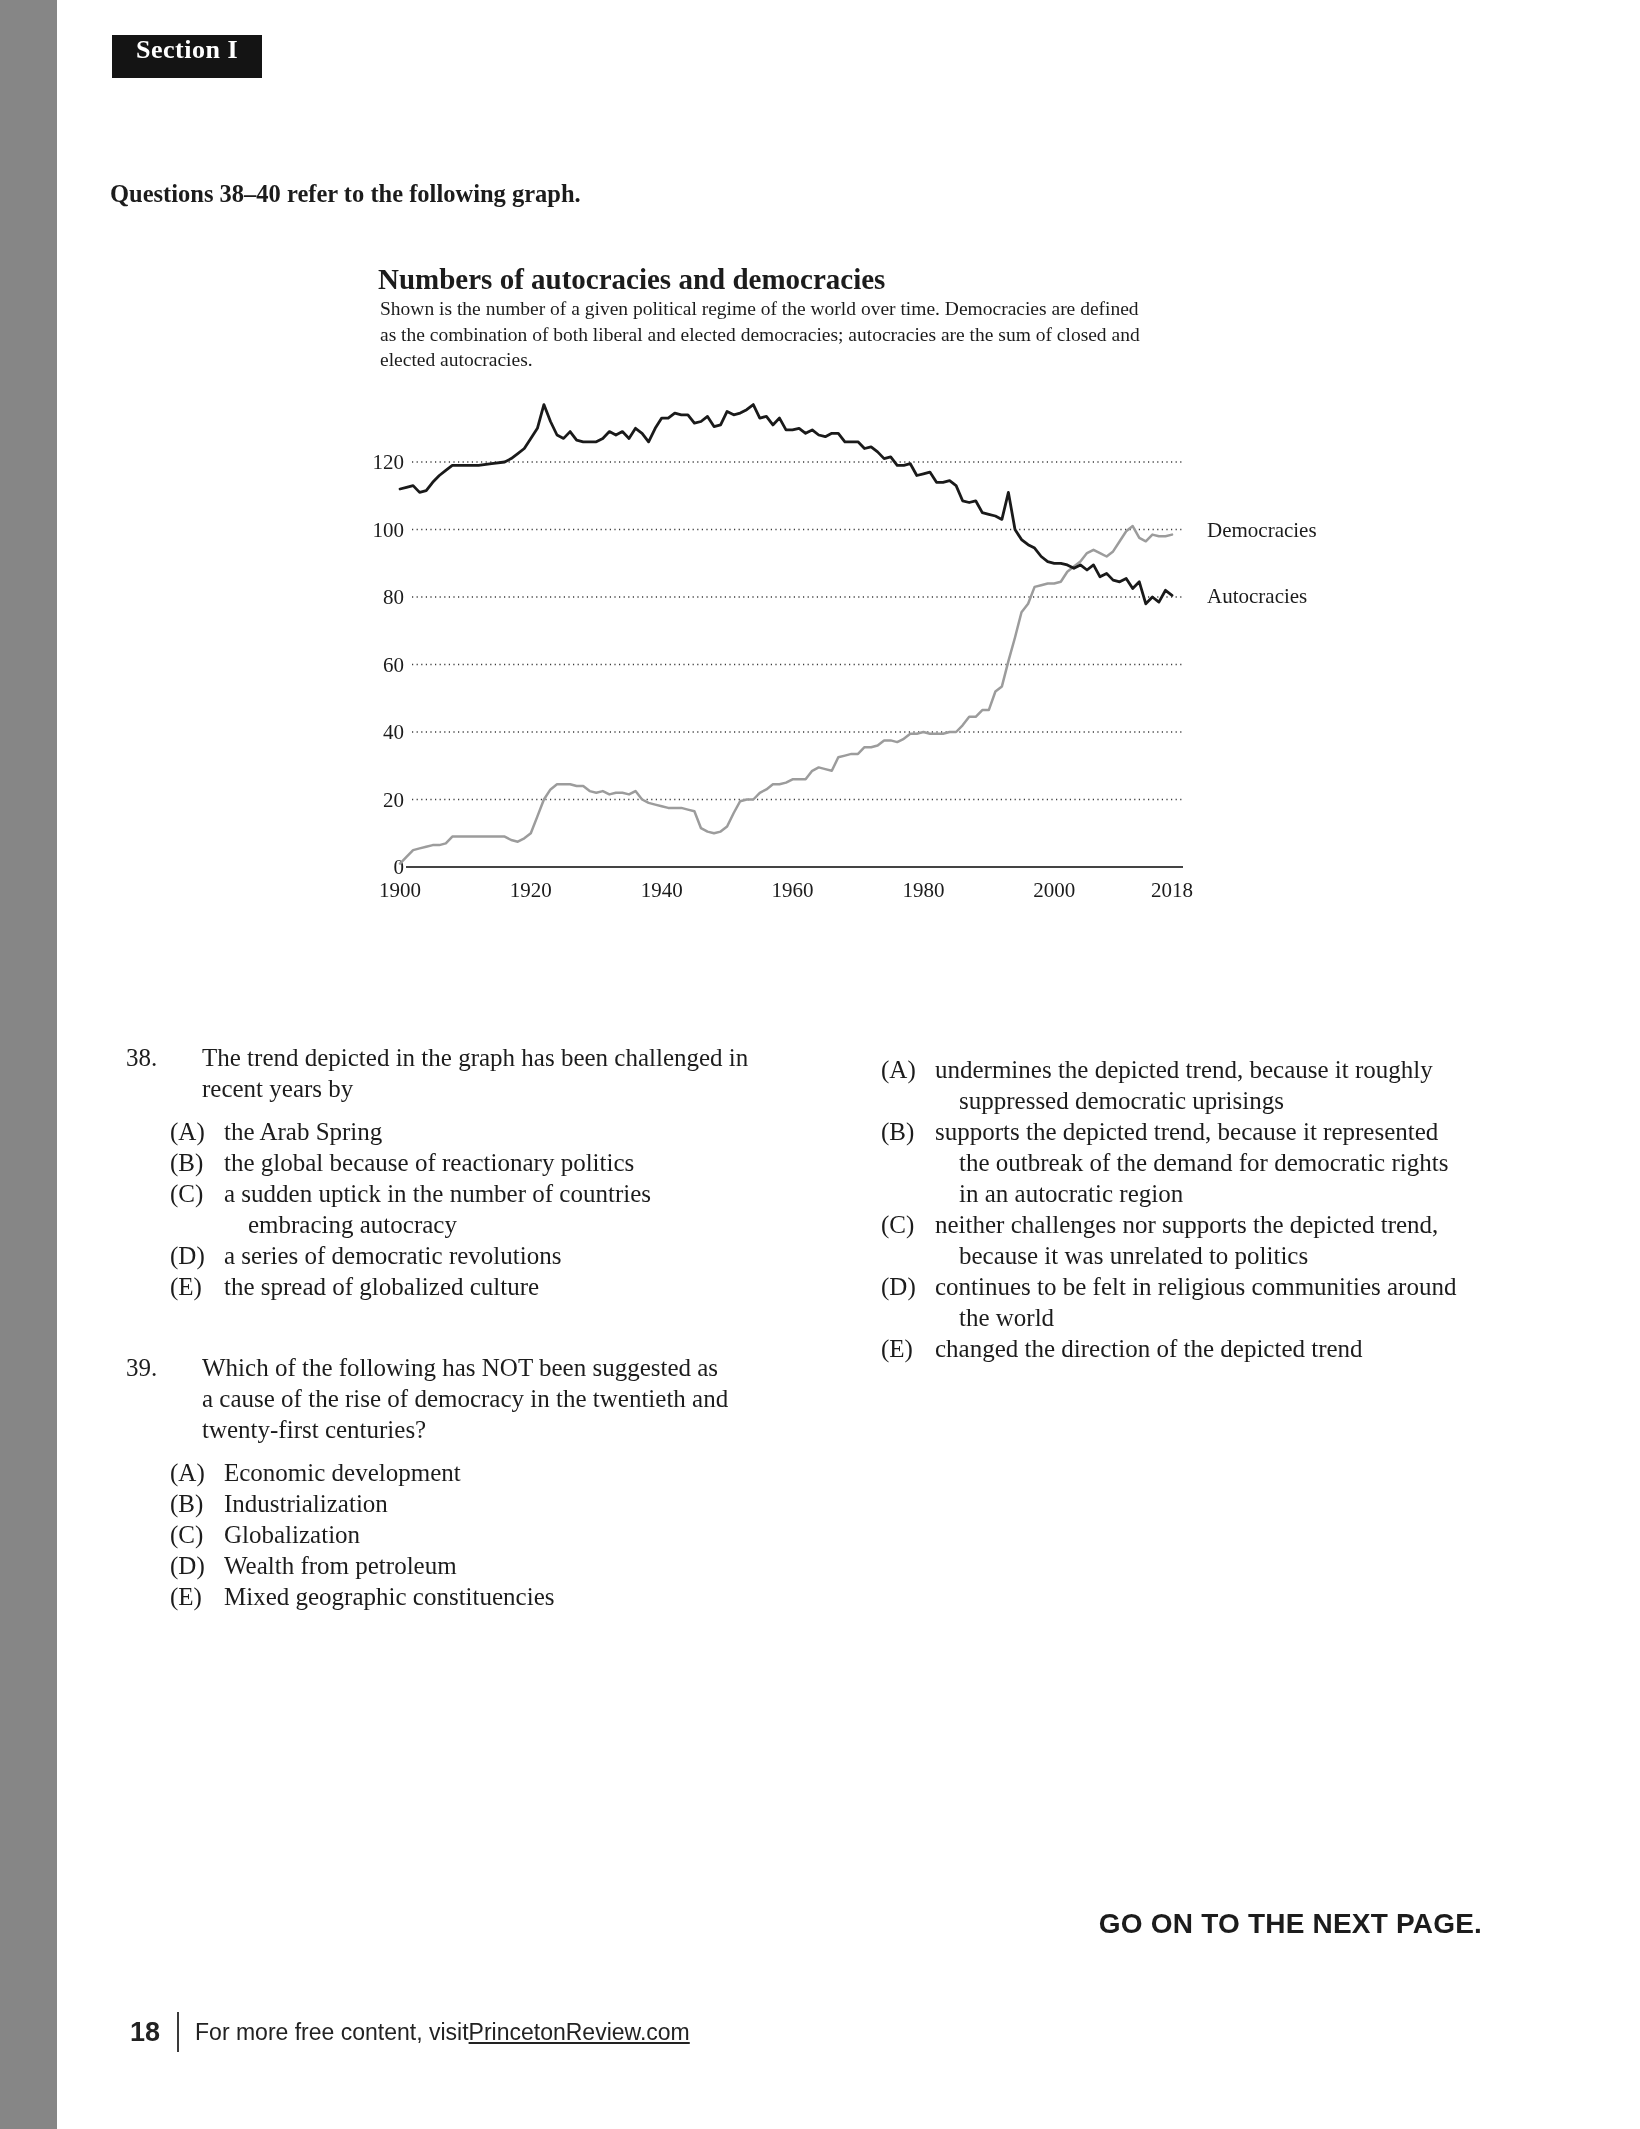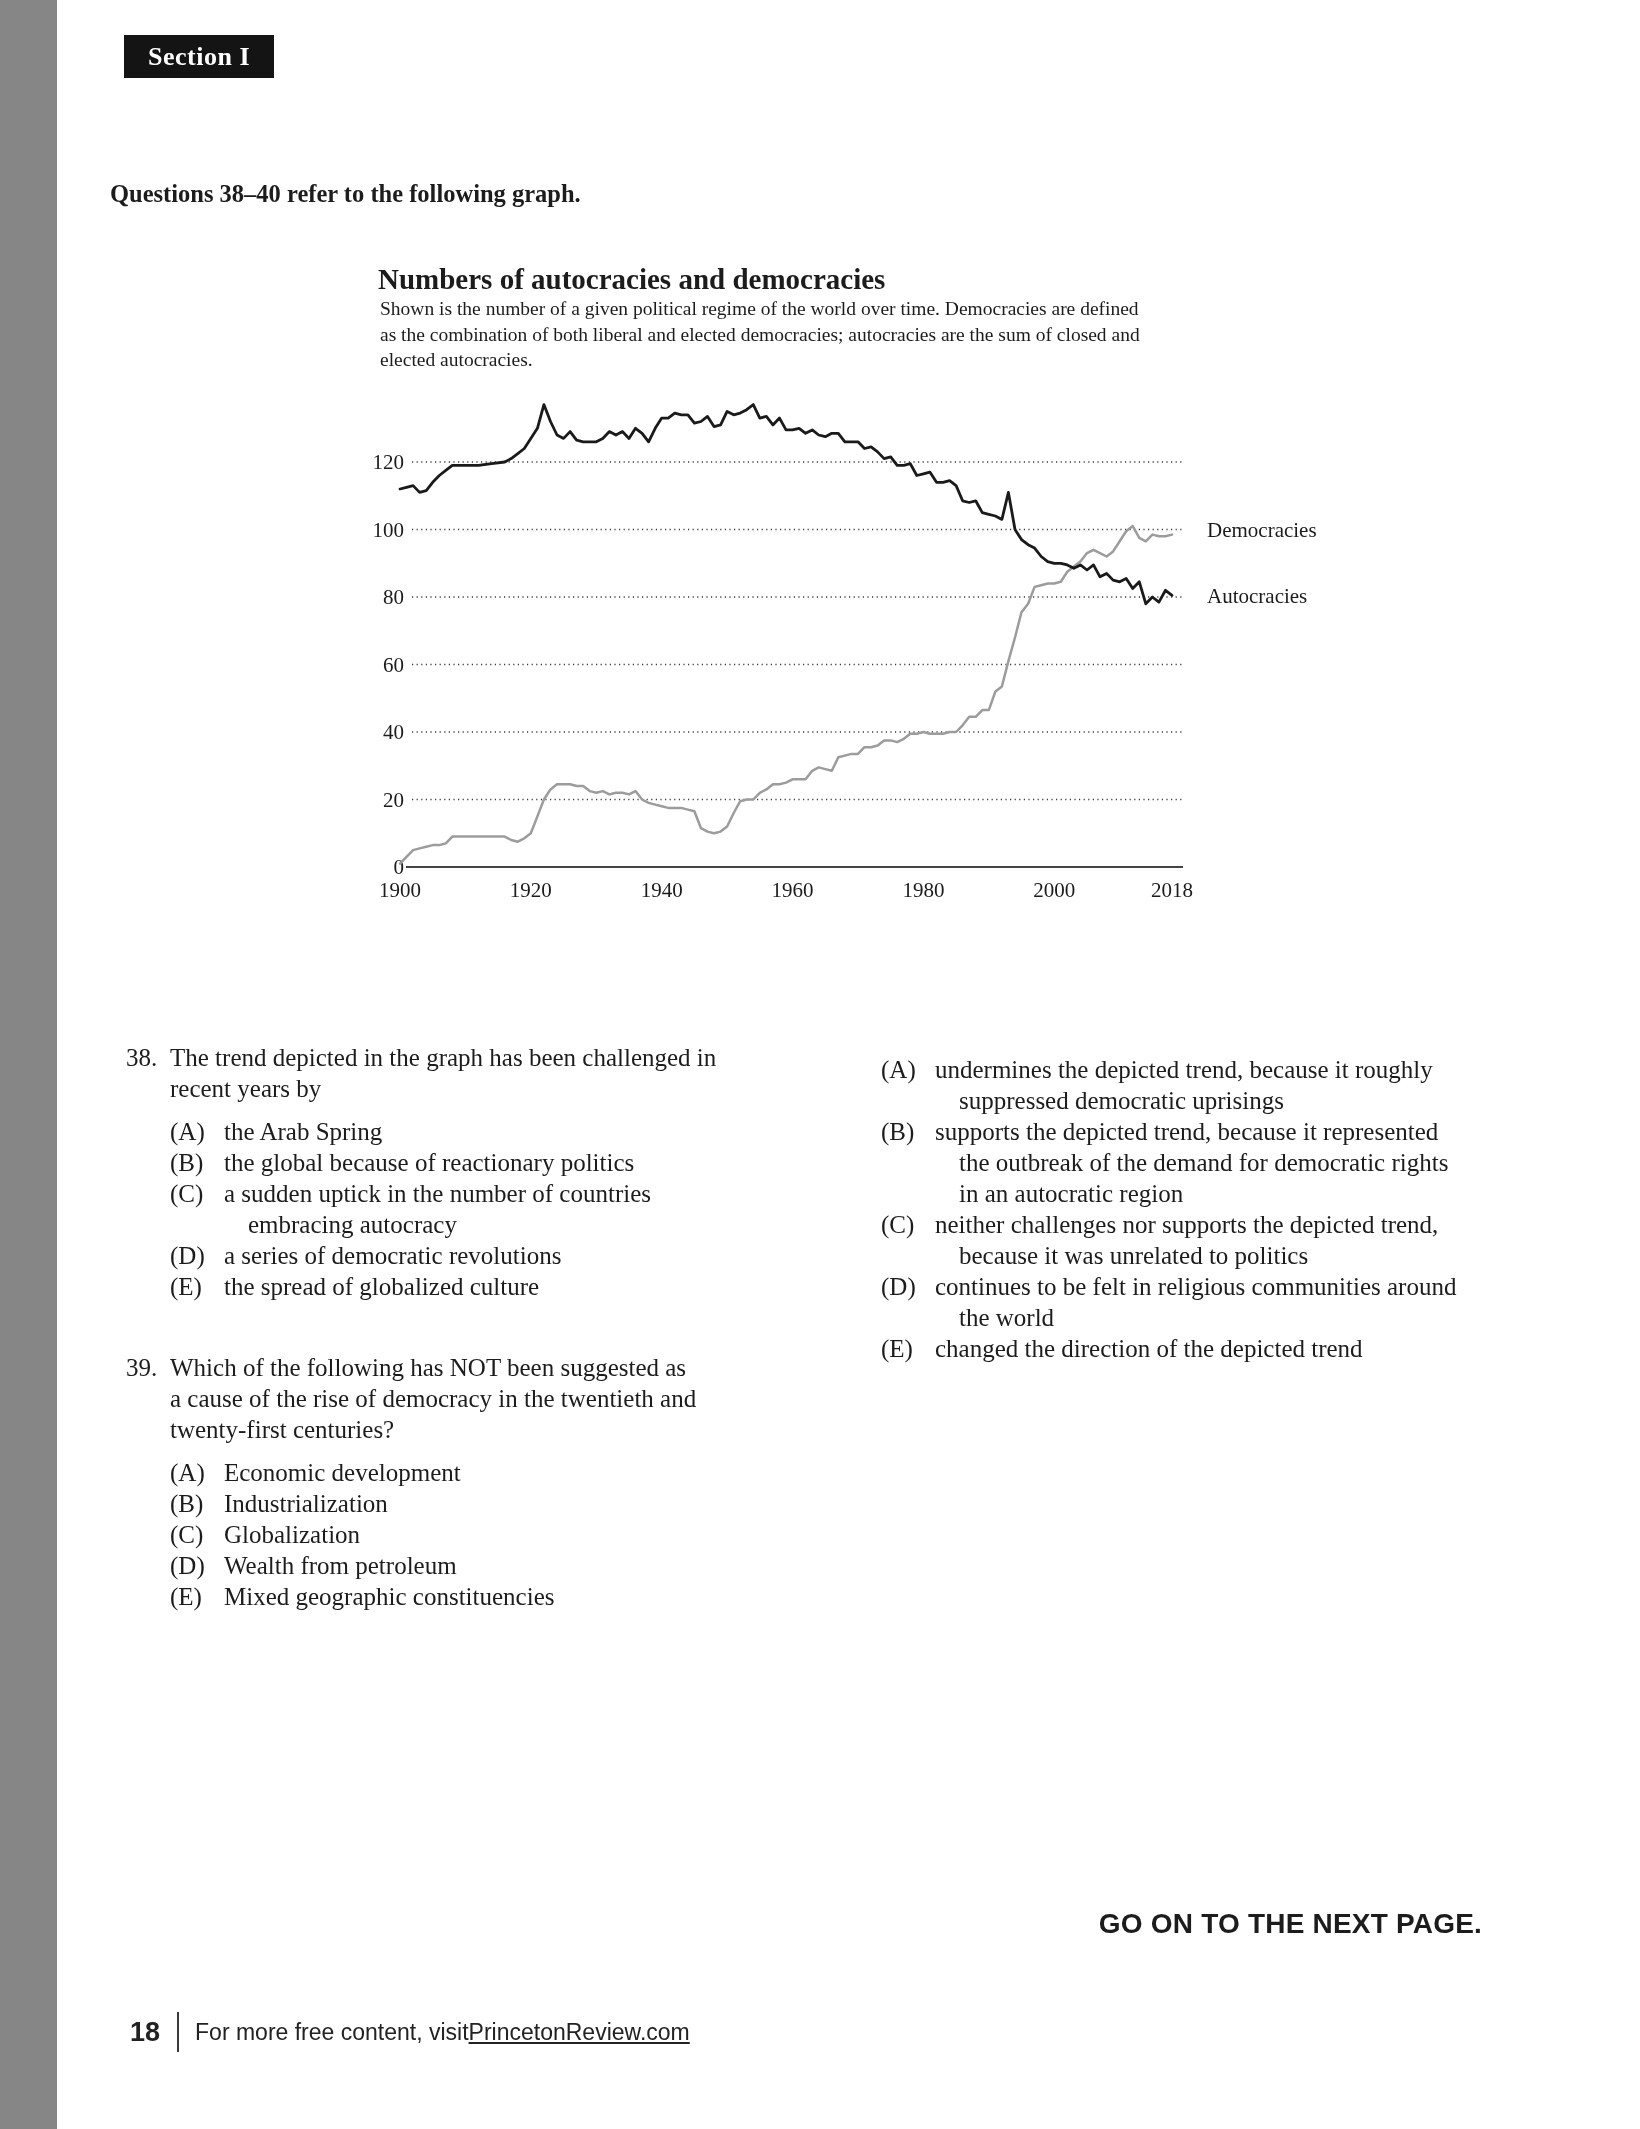--- a/index.html
+++ b/index.html
@@ -1,34 +1,34 @@
 <!DOCTYPE html>
 <html><head>
 <meta charset="utf-8">
 <style>
   html,body{margin:0;padding:0;background:#ffffff;}
   .page{position:relative;width:1640px;height:2129px;background:#ffffff;
         font-family:"Liberation Serif",serif;color:#1c1c1c;overflow:hidden;}
   .leftband{position:absolute;left:0;top:0;width:57px;height:2129px;background:#868686;}
-  .section-box{position:absolute;left:124px;top:35px;width:150px;height:43px;background:#141414;
-        color:#ffffff;display:flex;align-items:center;justify-content:center;
+  .section-box{position:absolute;left:112px;top:35px;width:150px;height:43px;background:#141414;
+        color:#ffffff;display:flex;justify-content:center;
         font-weight:bold;font-size:26px;letter-spacing:.5px;}
   .intro{position:absolute;left:110px;top:180px;font-weight:bold;font-size:24.5px;}
   .c-title{position:absolute;left:378px;top:263px;font-weight:bold;font-size:29px;}
   .c-sub{position:absolute;left:380px;top:296px;font-size:19.5px;line-height:25.5px;white-space:pre-line;}
   .chart{position:absolute;left:340px;top:390px;width:880px;height:540px;}
   svg{font-family:"Liberation Serif",serif;}
   .legend{position:absolute;font-size:21px;line-height:21px;}
   #legend-dem{left:1207px;top:520px;}
   #legend-aut{left:1207px;top:586px;}
   .question{position:absolute;font-size:25px;line-height:31px;}
   #q38{left:126px;top:1042px;width:640px;}
   #q39{left:126px;top:1352px;width:640px;}
   #q40{left:831px;top:1042px;width:700px;}
-  .qhead{display:flex;}
+  .qhead{display:flex;gap:32px;}
   .qnum{width:44px;flex:none;}
   #q40 .qnum{width:50px;}
   .qstem{white-space:pre-line;}
   .opts{margin-top:12px;padding-left:44px;}
   #q40 .opts{padding-left:50px;}
   .opt{display:flex;}
   .olet{width:54px;flex:none;}
   .otxt{white-space:pre-line;padding-left:24px;text-indent:-24px;}
   .goon{position:absolute;left:1000px;top:1908px;width:482px;text-align:right;
         font-family:"Liberation Sans",sans-serif;font-weight:bold;font-size:28px;letter-spacing:.2px;}

